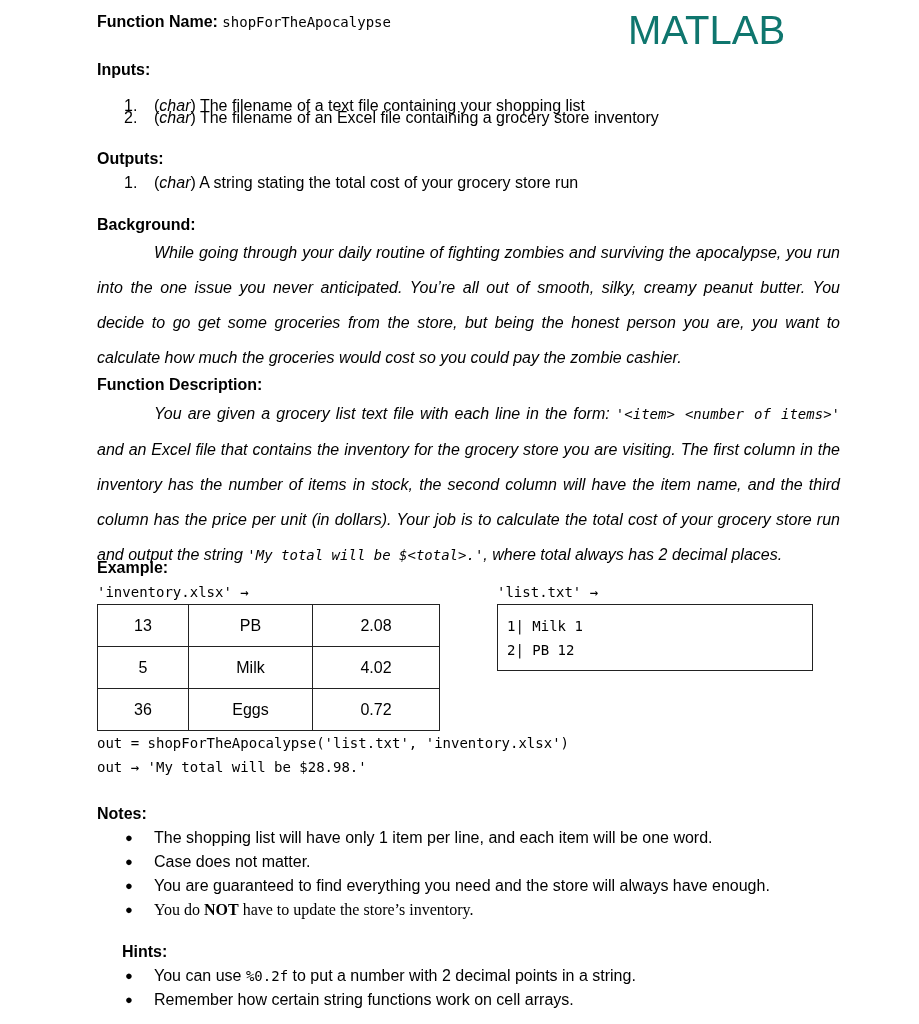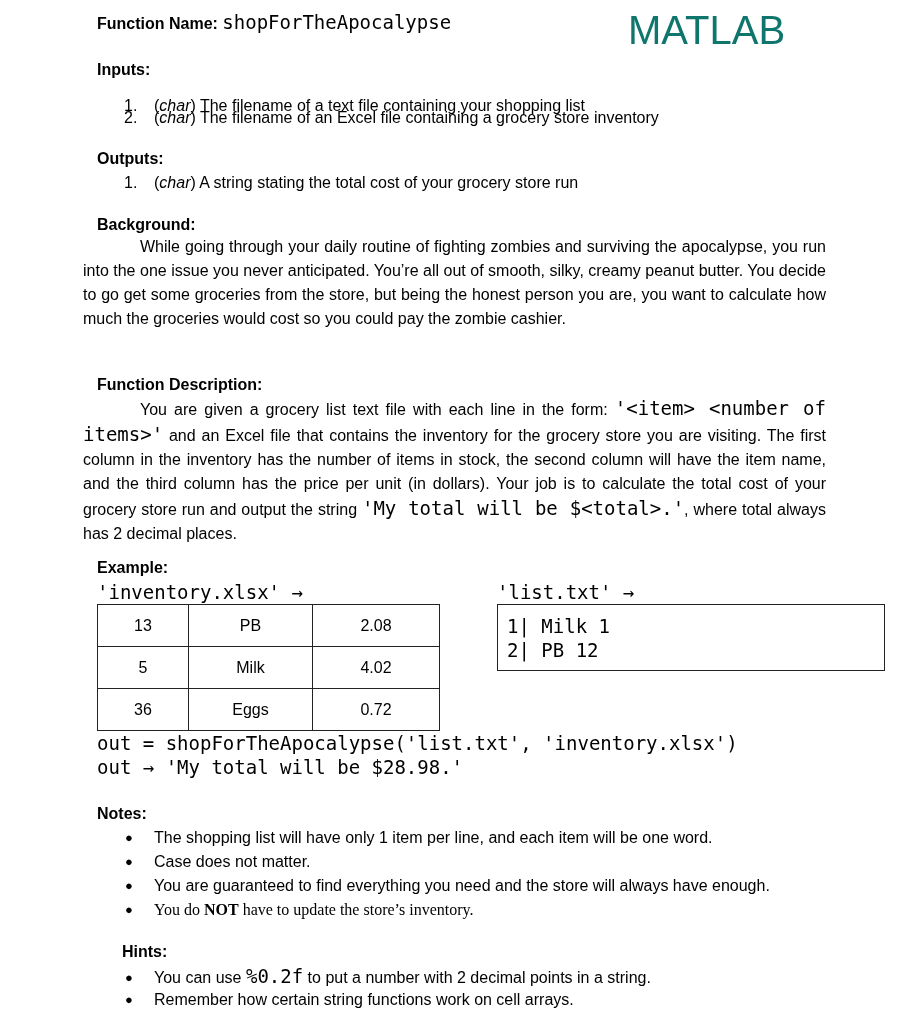--- a/index.html
+++ b/index.html
@@ -1,29 +1,29 @@
 <!DOCTYPE html>
 <html><head>
   <meta charset="utf-8">
   <style>
     * { box-sizing: border-box; margin: 0; padding: 0; }
     html, body { width: 919px; height: 1024px; background: #ffffff; overflow: hidden; }
     body { position: relative; font-family: "Liberation Sans", sans-serif; color: #000; font-size: 16px; }
-    .mono { font-family: "DejaVu Sans Mono", "Liberation Mono", monospace; font-size: 19px; }
+    .mono { font-family: "DejaVu Sans Mono", "Liberation Mono", monospace; font-size: 14px; }
     .bold { font-weight: bold; }
     .line { position: absolute; white-space: nowrap; line-height: 20px; }
     .heading { font-weight: bold; font-size: 16px; }
     .matlab { position: absolute; left: 628px; top: 8px; font-size: 40px; color: #0f766e; font-family: "Liberation Sans", sans-serif; letter-spacing: 0px; }
-    .para { position: absolute; left: 83px; width: 743px; line-height: 24px; text-align: justify; font-size: 16px; }
+    .para { position: absolute; left: 97px; width: 743px; line-height: 35px; text-align: justify; font-size: 16px; font-style: italic; }
     .para .indent { display: inline-block; width: 57px; }
     .num { display: inline-block; width: 30px; }
     .bullet { display: inline-block; width: 29px; text-align: left; font-size: 13px; vertical-align: 1px; }
     table.inv { position: absolute; left: 97px; top: 604px; border-collapse: collapse; }
     table.inv td { border: 1.5px solid #222; height: 42px; text-align: center; font-size: 16px; }
-    .listbox { position: absolute; left: 497px; top: 604px; width: 388px; height: 67px; border: 1.5px solid #222; padding: 9px 0 0 9px; }
+    .listbox { position: absolute; left: 497px; top: 604px; width: 316px; height: 67px; border: 1.5px solid #222; padding: 9px 0 0 9px; }
     .listbox div { line-height: 24px; }
   </style>
 </head>
 <body>
 
 <div class="line" style="left:97px; top:12px;">
   <span class="bold">Function Name:</span>
   <span class="mono">shopForTheApocalypse</span>
 </div>
 <div class="matlab">MATLAB</div>

